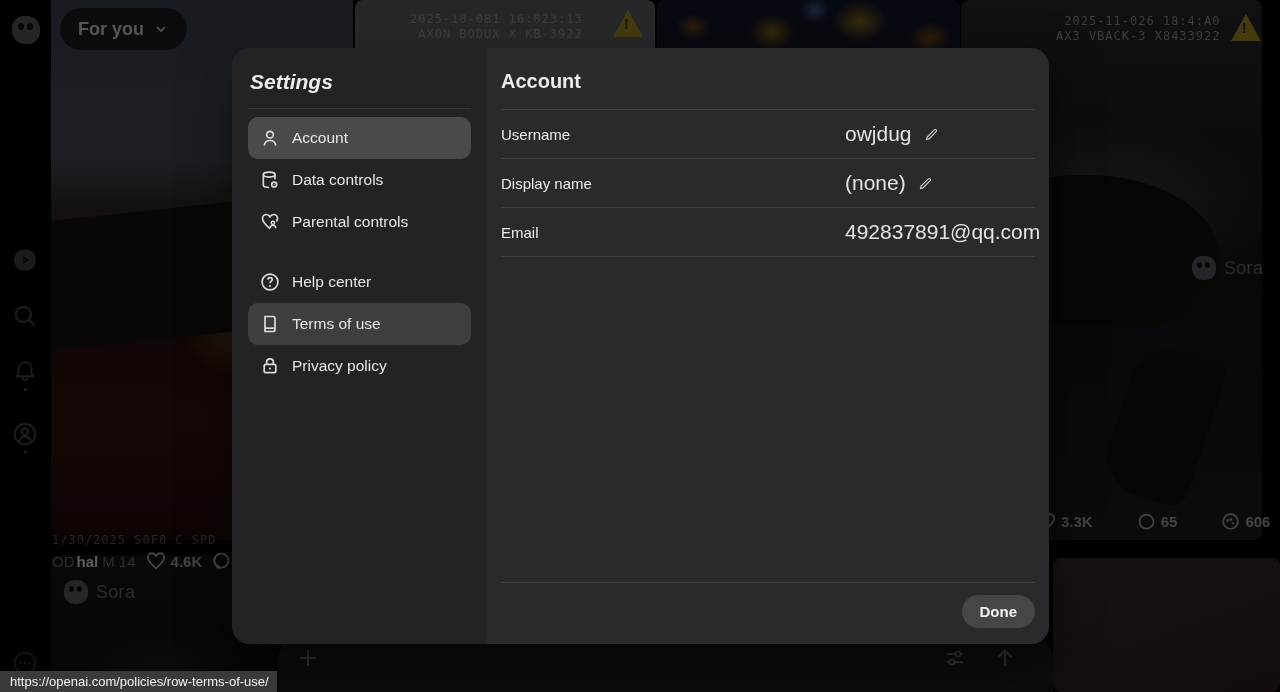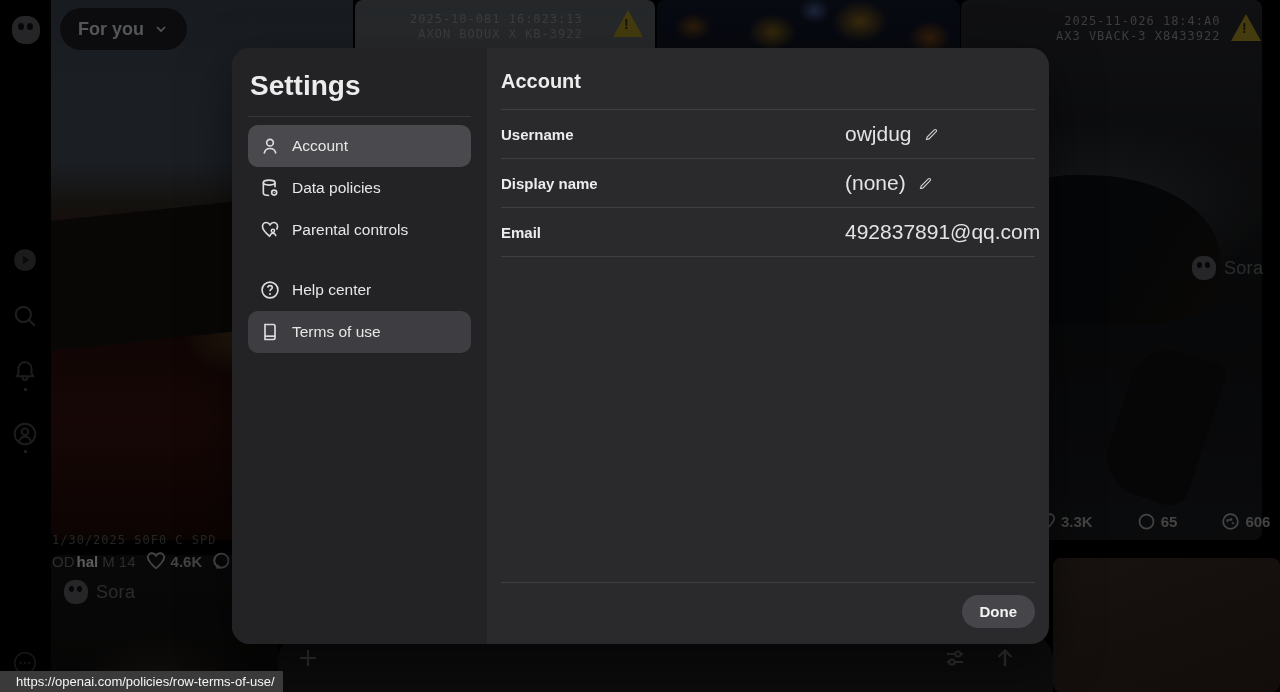--- a/index.html
+++ b/index.html
@@ -77,44 +77,44 @@
   #composer .c-ic { position:absolute; top:14px; color:#636466; }
 
   
   #dim { position:absolute; inset:0; background:rgba(0,0,0,0.52); z-index:4; }
 
   
   #modal { position:absolute; left:232px; top:48px; width:817px; height:596px;
     background:#2a2a2d; border-radius:18px; z-index:5; display:flex; overflow:hidden;
     box-shadow:0 18px 50px rgba(0,0,0,0.5); }
   #modal-nav { width:255px; background:#232326; padding:14px 16px; flex:none; }
-  #modal-nav h1 { color:#ececec; font-size:28px; margin:8px 0 14px 2px; }
+  #modal-nav h1 { color:#ececec; font-size:21px; margin:8px 0 14px 2px;font-style:italic; }
   .nav-divider { height:1px; background:rgba(255,255,255,0.09); margin:0 0 8px; }
   .nav-item { display:flex; align-items:center; gap:12px; height:42px; padding:0 12px;
     border-radius:10px; color:#e6e6e6; font-size:15.5px; cursor:pointer; }
   .nav-item.selected { background:#4a4a4e; }
   .nav-item.hovered  { background:#3e3e42; }
   .nav-gap { height:18px; }
   .nav-ic { width:20px; height:20px; color:#dcdcdc; flex:none; display:flex; }
 
   #modal-content { flex:1; padding:14px 14px 16px; display:flex; flex-direction:column; }
   #modal-content h2 { color:#ececec; font-size:20px; margin:8px 0 16px 0; }
   .row-divider { height:1px; background:rgba(255,255,255,0.10); }
   .acct-row { position:relative; height:48px; display:flex; align-items:center; }
-  .acct-label { color:#ececec; font-size:15px; font-weight:bold; }
+  .acct-label { color:#ececec; font-size:15px; font-weight:normal; }
   .acct-value { position:absolute; left:344px; display:flex; align-items:center; gap:12px;
     color:#e3e3e3; font-size:21px; }
   .pencil { color:#cfcfcf; display:flex; cursor:pointer; }
   .content-spacer { flex:1; }
   #done-row { display:flex; justify-content:flex-end; padding-top:12px; }
   #done-btn { background:#46464a; color:#f2f2f2; font-size:15px; font-weight:bold;
     border:none; border-radius:17px; padding:8px 18px; cursor:pointer; }
 
   
-  #statusbar { position:absolute; left:0; top:671px; height:21px; padding:0 8px 0 16px;
+  #statusbar { position:absolute; left:0; top:671px; height:21px; padding:0 8px 0 10px;
     background:#3a3a3a; color:#f5f5f5; font-size:13px; display:flex; align-items:center;
     z-index:6; white-space:nowrap; }
 </style>
 </head>
 <body>
 
 <div id="backdrop">
 
   <div id="v-dog" class="video">
     <div class="car-window"></div>
@@ -283,21 +283,21 @@
 
     <div class="nav-item">
       <span class="nav-ic">
         <svg width="20" height="20" viewBox="0 0 24 24">
             <ellipse cx="11" cy="5.5" rx="7" ry="3" fill="none" stroke="currentColor" stroke-width="2"></ellipse>
             <path d="M4 5.5 L4 18 C4 19.7 7.1 21 11 21 M18 5.5 L18 11" fill="none" stroke="currentColor" stroke-width="2"></path>
             <circle cx="17" cy="17.5" r="3" fill="none" stroke="currentColor" stroke-width="2"></circle>
             <circle cx="17" cy="17.5" r="0.8" fill="currentColor"></circle>
           </svg>
         </span>
-      <span>Data policies</span>
+      <span>Data controls</span>
     </div>
 
     <div class="nav-item">
       <span class="nav-ic">
         <svg width="20" height="20" viewBox="0 0 24 24">
             <path d="M12 20 C5.5 14.5 3 11 3 7.8 C3 5 5.2 3 7.6 3 C9.4 3 11 4.1 12 5.7 C13 4.1 14.6 3 16.4 3 C18.8 3 21 5 21 7.8 C21 9 20.6 10.2 19.8 11.5" fill="none" stroke="currentColor" stroke-width="2"></path>
             <circle cx="15.5" cy="13" r="2" fill="none" stroke="currentColor" stroke-width="1.8"></circle>
             <path d="M12 19.5 C12.4 16.8 13.8 16 15.5 16 C17.2 16 18.6 16.8 19 19.5" fill="none" stroke="currentColor" stroke-width="1.8"></path>
           </svg>
         </span>
@@ -320,20 +320,30 @@
     <div class="nav-item hovered">
       <span class="nav-ic">
         <svg width="20" height="20" viewBox="0 0 24 24">
             <path d="M6 3 L16 3 C17.1 3 18 3.9 18 5 L18 19 C18 20.1 17.1 21 16 21 L6 21 L6 3 Z" fill="none" stroke="currentColor" stroke-width="2"></path>
             <path d="M6 17 L18 17" stroke="currentColor" stroke-width="2"></path>
           </svg>
         </span>
       <span>Terms of use</span>
     </div>
 
+    <div class="nav-item">
+      <span class="nav-ic">
+        <svg width="20" height="20" viewBox="0 0 24 24">
+            <rect x="5" y="10" width="14" height="10" rx="2" fill="none" stroke="currentColor" stroke-width="2"></rect>
+            <path d="M8 10 L8 7.5 C8 5 9.8 3.5 12 3.5 C14.2 3.5 16 5 16 7.5 L16 10" fill="none" stroke="currentColor" stroke-width="2"></path>
+            <circle cx="12" cy="15" r="1.3" fill="currentColor"></circle>
+          </svg>
+        </span>
+      <span>Privacy policy</span>
+    </div>
   </div>
 
   <div id="modal-content">
     <h2>Account</h2>
     <div class="row-divider"></div>
 
     <div class="acct-row">
       <span class="acct-label">Username</span>
       <span class="acct-value">
         <span>owjdug</span>

